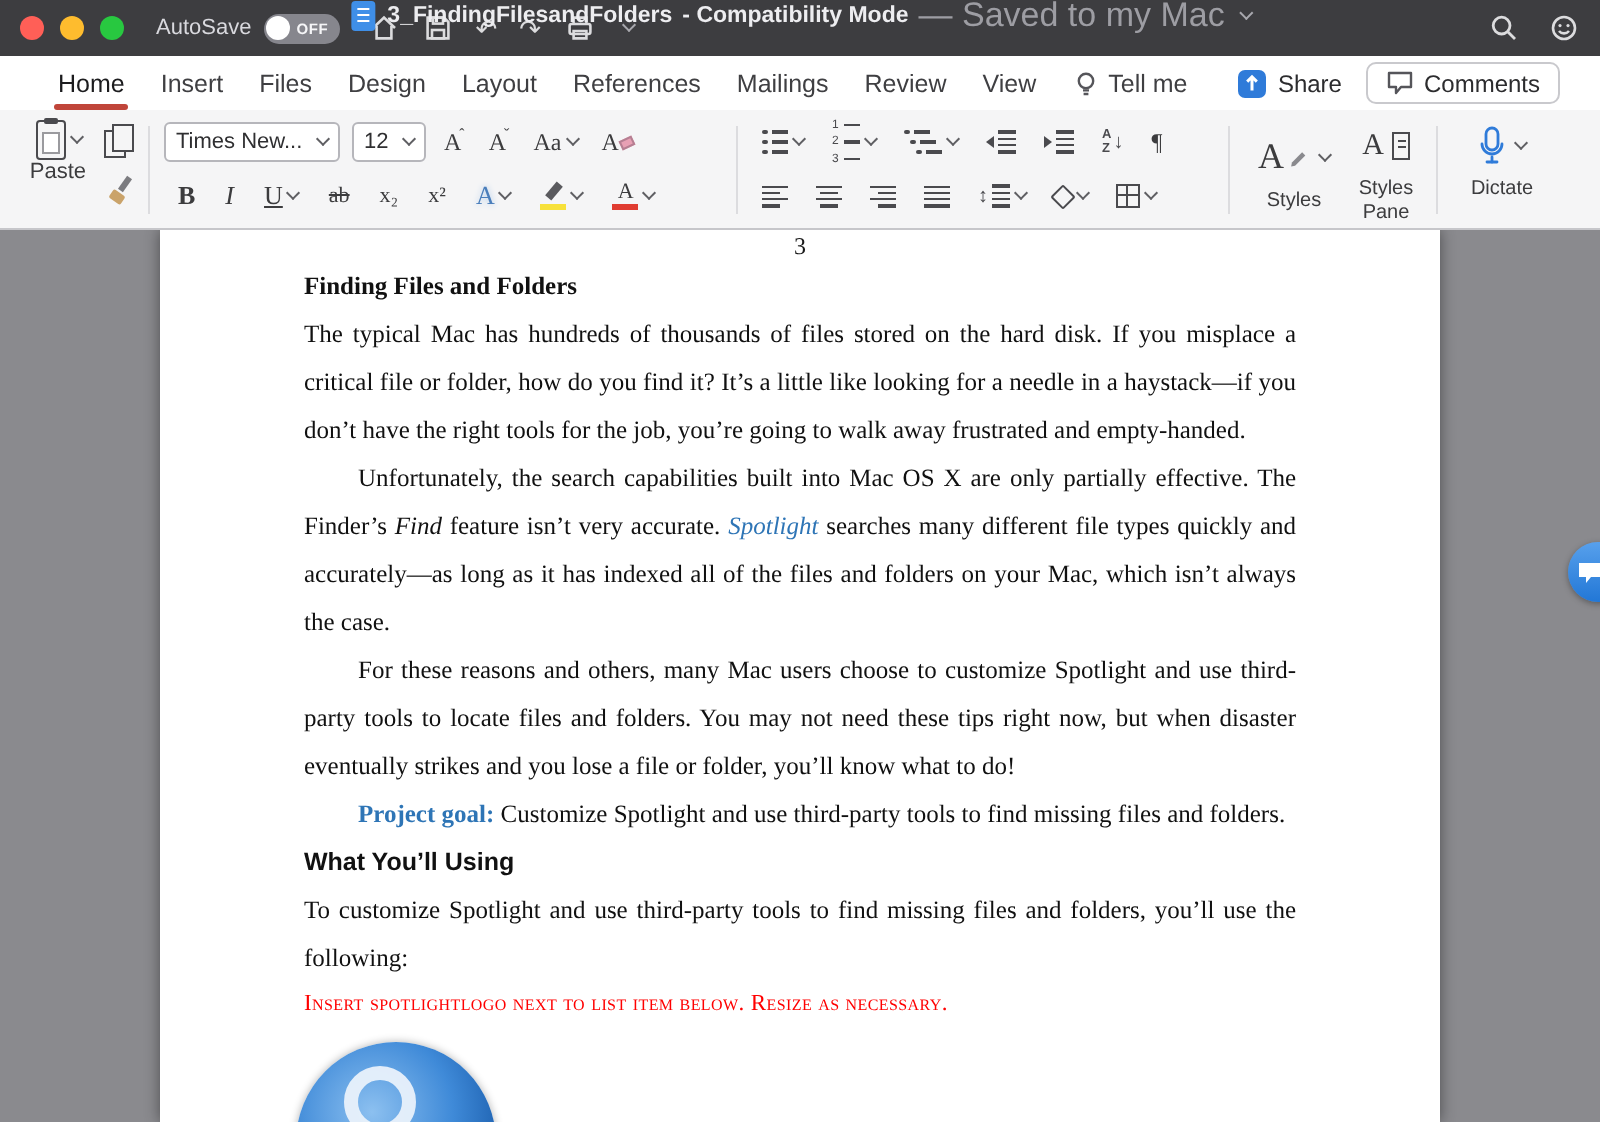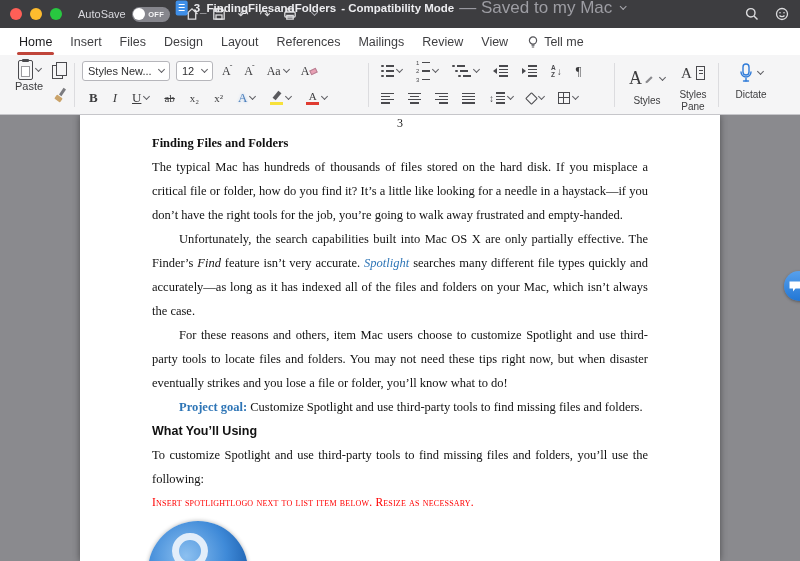--- a/index.html
+++ b/index.html
@@ -18,21 +18,21 @@
 .qa{display:flex;align-items:center;gap:11px;margin-left:14px;color:#dcdcde}
 .qa .uni{font-size:13px;line-height:1;color:#dcdcde}
 .title-center{position:absolute;left:50%;top:0;height:16px;transform:translateX(-50%);display:flex;align-items:center;gap:5px;white-space:nowrap}
 .t-main{color:#ededf0;font-size:11.5px;font-weight:bold}
 .t-saved{color:#9d9da3;font-size:17px}
 .tb-right{margin-left:auto;display:flex;align-items:center;gap:14px}
 .chv{width:5px;height:5px;border-right:1.3px solid #5f5f63;border-bottom:1.3px solid #5f5f63;transform:rotate(45deg);display:inline-block;margin:-3px 0 0 3px;flex:0 0 auto}
 .chv.lt{border-color:#a8a8ae}
 
 
-.tabbar{height:27px;background:#fff;display:flex;padding:0 10px;flex:0 0 auto}
+.tabbar{height:27px;background:#fff;display:flex;padding:0 20px;flex:0 0 auto}
 .tab{padding:0 9px;font-size:12.5px;color:#3f3f42;height:27px;display:flex;align-items:center;position:relative;white-space:nowrap;gap:4px}
 .tab.active{color:#1c1c1e}
 .tab.active::after{content:"";position:absolute;left:7px;right:7px;bottom:0;height:3px;border-radius:2px;background:#c0453a}
 .tb-actions{margin-left:auto;display:flex;align-items:center;gap:12px}
 .share{display:flex;gap:5px;font-size:12px;color:#2c2c2e;align-items:center}
 .comments{display:flex;gap:5px;align-items:center;border:1px solid #c9c9cd;border-radius:5px;height:21px;padding:0 9px;font-size:12px;color:#2c2c2e;background:#fff}
 
 
 .ribbon{height:60px;background:#f5f5f6;border-bottom:1px solid #c6c6ca;position:relative;flex:0 0 auto;color:#3c3c3e}
 .vdiv{position:absolute;top:8px;width:1px;height:44px;background:#dcdcdf}
@@ -198,40 +198,55 @@
     <div class="tab">
         <span>View</span>
       </div>
     <div class="tab">
       <svg width="14" height="14" viewBox="0 0 14 14" fill="none" stroke="#55555a" stroke-width="1.2">
           <circle cx="7" cy="5.5" r="3.6"></circle>
           <path d="M5.5 10.2 H8.5 M5.8 12 H8.2"></path>
         </svg>
       <span>Tell me</span>
     </div>
+    <div class="tb-actions">
+      <div class="share">
+        <svg width="16" height="16" viewBox="0 0 16 16">
+            <rect x="1" y="1" width="14" height="14" rx="3.5" fill="#2f7bd9"></rect>
+            <path d="M8 11.2 V4.6 M5.6 6.8 L8 4.4 L10.4 6.8" stroke="#fff" stroke-width="1.5" fill="none"></path>
+          </svg>
+        <span>Share</span>
+      </div>
+      <div class="comments">
+        <svg width="14" height="13" viewBox="0 0 14 13" fill="none" stroke="#55555a" stroke-width="1.2" stroke-linejoin="round">
+            <path d="M1.5 1.5 H12.5 V8.5 H7.5 L5 11.5 V8.5 H1.5 Z"></path>
+          </svg>
+        <span>Comments</span>
+      </div>
+    </div>
   </div>
 
   <div class="ribbon">
 
     <div class="pastecol">
       <div style="display:flex;align-items:center">
         <span class="clip"></span>
         <span class="chv"></span>
       </div>
       <span class="pastelabel">Paste</span>
     </div>
     <div class="smallcol">
       <span class="copyic"></span>
       <span class="brush"></span>
     </div>
     <div class="vdiv" style="left:74px"></div>
 
     <div class="rrow" style="left:82px;top:6px;gap:6px">
       <div class="combo" style="width:88px">
-        <span>Styles New...</span>
+        <span>Times New...</span>
           <span class="chv"></span>
       </div>
       <div class="combo" style="width:37px">
         <span>12</span>
           <span class="chv"></span>
       </div>
       <span class="ic">
           <span class="sg">A</span>
           <span class="supmark">ˆ</span>
         </span>
@@ -462,21 +477,21 @@
     </div>
   </div>
 
   <div class="docarea">
     <div class="page">
       <div class="pagenum">3</div>
       <div class="doc">
         <p class="h1">Finding Files and Folders</p>
         <p>The typical Mac has hundreds of thousands of files stored on the hard disk. If you misplace a critical file or folder, how do you find it? It’s a little like looking for a needle in a haystack—if you don’t have the right tools for the job, you’re going to walk away frustrated and empty-handed.</p>
         <p class="ind"><span>Unfortunately, the search capabilities built into Mac OS X are only partially effective. The Finder’s </span><span class="it">Find</span><span> feature isn’t very accurate. </span><span class="it blue">Spotlight</span><span> searches many different file types quickly and accurately—as long as it has indexed all of the files and folders on your Mac, which isn’t always the case.</span></p>
-        <p class="ind">For these reasons and others, item Mac users choose to customize Spotlight and use third-party tools to locate files and folders. You may not need these tips right now, but when disaster eventually strikes and you lose a file or folder, you’ll know what to do!</p>
+        <p class="ind">For these reasons and others, many Mac users choose to customize Spotlight and use third-party tools to locate files and folders. You may not need these tips right now, but when disaster eventually strikes and you lose a file or folder, you’ll know what to do!</p>
         <p class="ind"><span class="blue bold">Project goal:</span><span> Customize Spotlight and use third-party tools to find missing files and folders.</span></p>
         <p class="h2">What You’ll Using</p>
         <p>To customize Spotlight and use third-party tools to find missing files and folders, you’ll use the following:</p>
         <p class="p-note">Insert spotlightlogo next to list item below. Resize as necessary.</p>
       </div>
       <div class="spotlogo">
         <div class="spotlens"></div>
       </div>
     </div>
     <div class="cbub">

